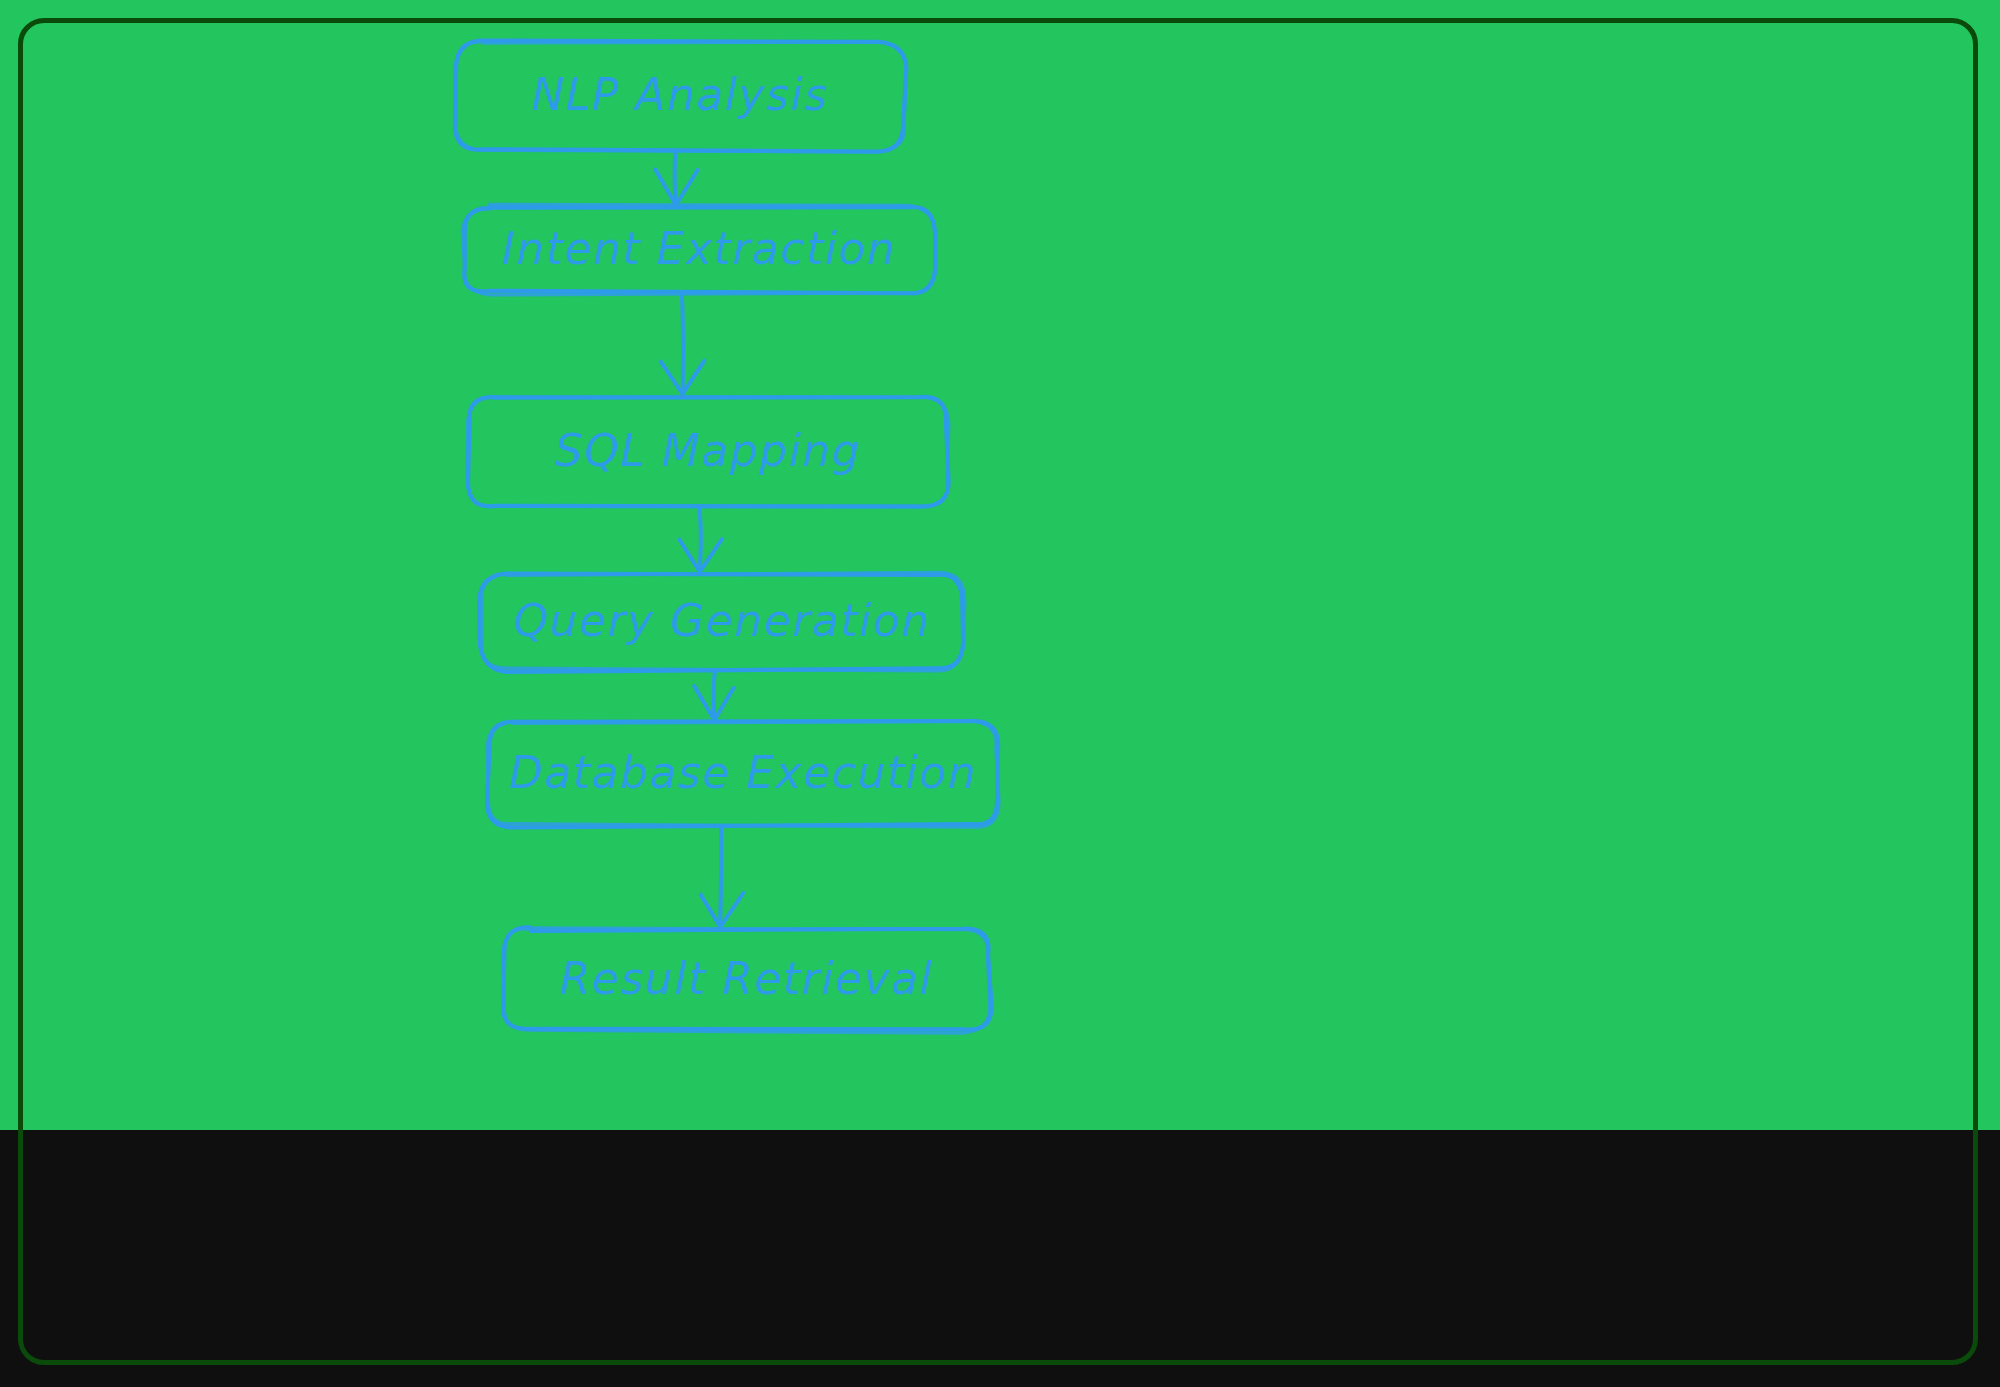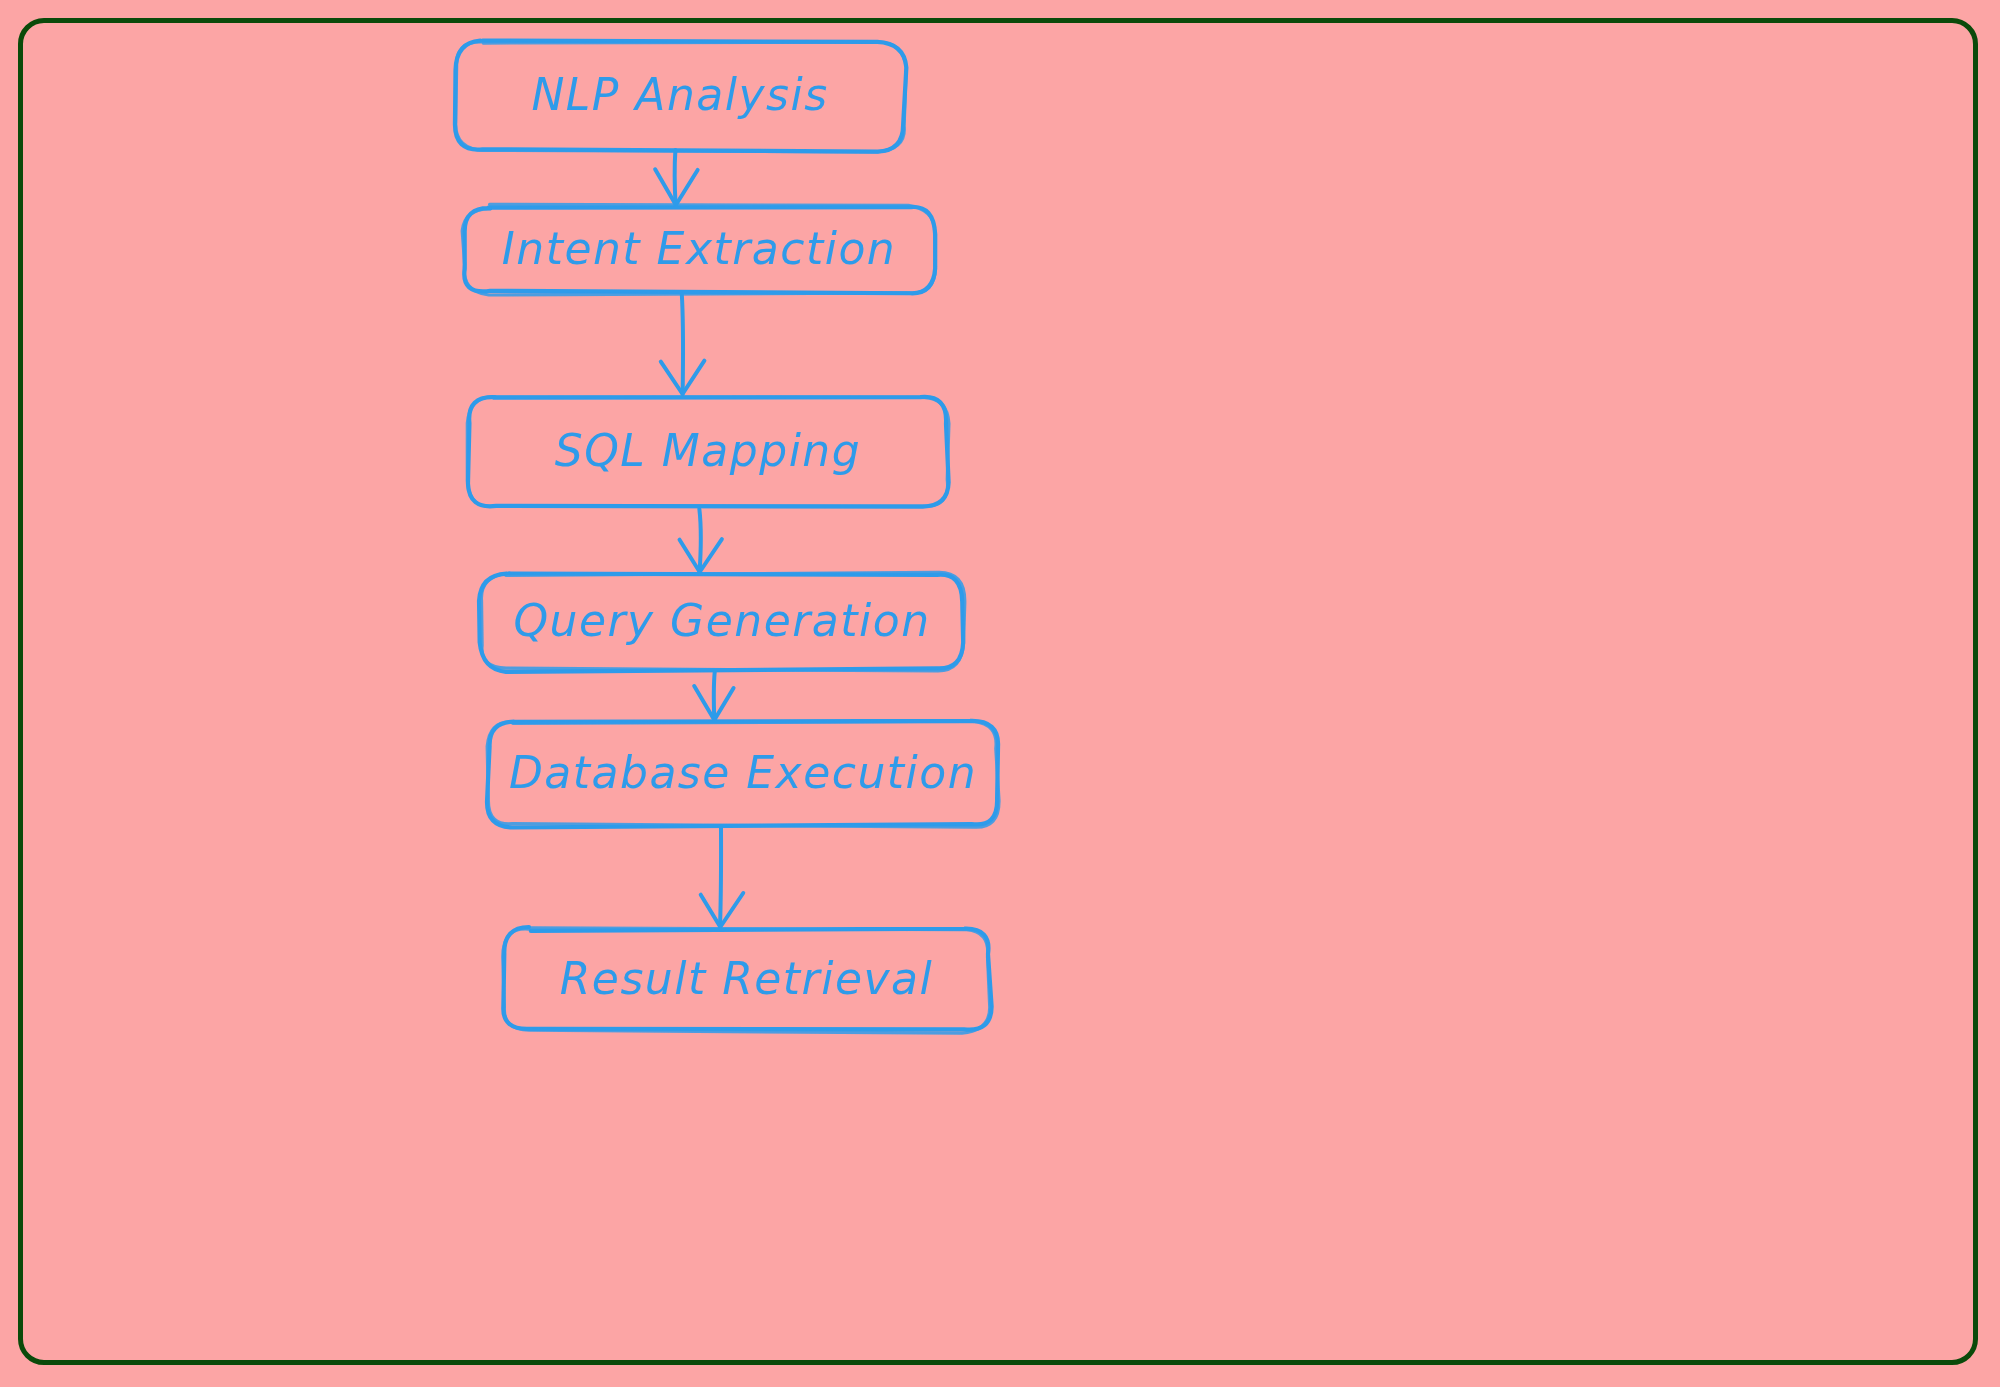--- a/index.html
+++ b/index.html
@@ -9,22 +9,22 @@
   }
   body {
     width: 2000px;
     height: 1387px;
     overflow: hidden;
     font-family: "DejaVu Sans", sans-serif;
   }
   #canvas-root {
     position: relative;
     width: 2000px;
-    height: 1387px;
-    background: #fca5a5;
+    height: 1130px;
+    background: #22c55e;
   }
   #frame-border {
     position: absolute;
     left: 18px;
     top: 18px;
     width: 1960px;
     height: 1347px;
     box-sizing: border-box;
     border: 5px solid #0a4a0a;
     border-radius: 26px;

